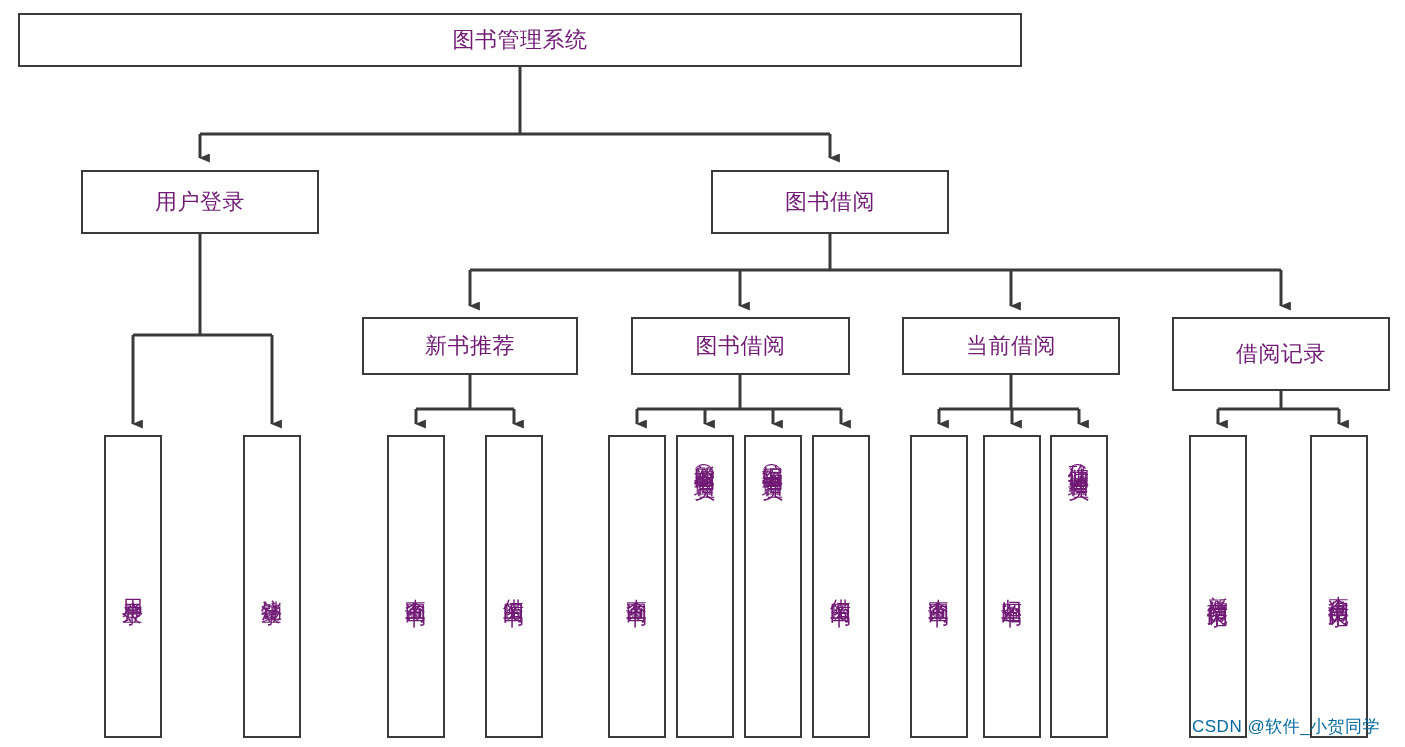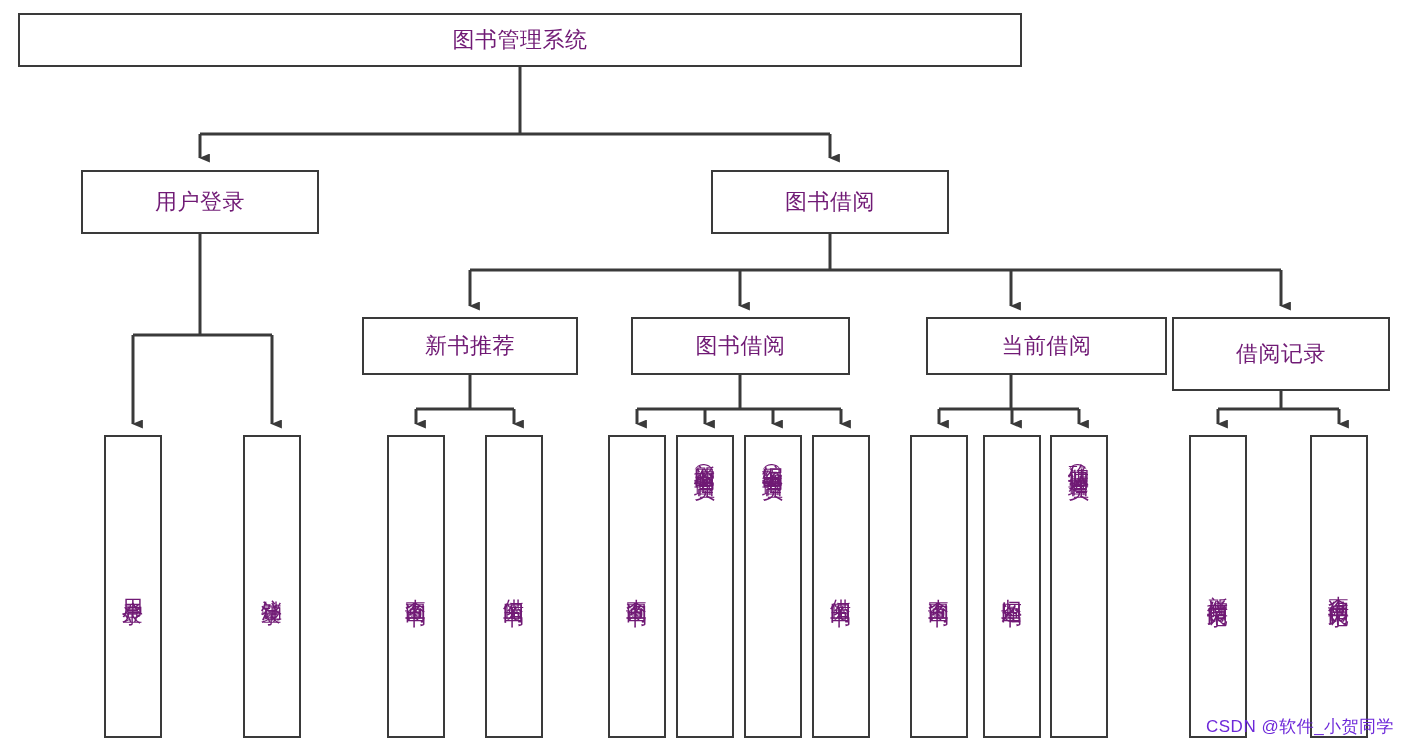--- a/index.html
+++ b/index.html
@@ -139,21 +139,21 @@
   <div class="node horiz" id="node-l2-1" style="left: 711px; top: 170px; width: 238px; height: 64px;">
     <span class="node-label">图书借阅</span>
   </div>
 
   <div class="node horiz" id="node-l3-0" style="left: 362px; top: 317px; width: 216px; height: 58px;">
     <span class="node-label">新书推荐</span>
   </div>
   <div class="node horiz" id="node-l3-1" style="left: 631px; top: 317px; width: 219px; height: 58px;">
     <span class="node-label">图书借阅</span>
   </div>
-  <div class="node horiz" id="node-l3-2" style="left: 902px; top: 317px; width: 241px; height: 58px; margin-left: 24px;">
+  <div class="node horiz" id="node-l3-2" style="left: 902px; top: 317px; width: 218px; height: 58px;">
     <span class="node-label">当前借阅</span>
   </div>
   <div class="node horiz" id="node-l3-3" style="left: 1172px; top: 317px; width: 218px; height: 74px;">
     <span class="node-label">借阅记录</span>
   </div>
 
   <div class="node vert centered" id="node-leaf-0" style="left: 104px; top: 435px; width: 58px; height: 303px;">
     <span class="node-label">用户登录</span>
   </div>
   <div class="node vert centered" id="node-leaf-1" style="left: 243px; top: 435px; width: 58px; height: 303px;">
@@ -186,15 +186,15 @@
   <div class="node vert" id="node-leaf-10" style="left: 1050px; top: 435px; width: 58px; height: 303px;">
     <span class="node-label">确认归还（管理员）</span>
   </div>
   <div class="node vert centered" id="node-leaf-11" style="left: 1189px; top: 435px; width: 58px; height: 303px;">
     <span class="node-label">新增借阅记录</span>
   </div>
   <div class="node vert centered" id="node-leaf-12" style="left: 1310px; top: 435px; width: 58px; height: 303px;">
     <span class="node-label">查询借阅记录</span>
   </div>
 
-  <div class="watermark" id="watermark" style="left: 1192px; top: 715px; color: #6d28d9; padding-left: 14px;">CSDN @软件_小贺同学</div>
+  <div class="watermark" id="watermark" style="left: 1192px; top: 715px; color: #0369a1;">CSDN @软件_小贺同学</div>
 
 </div>
 
 </body></html>

